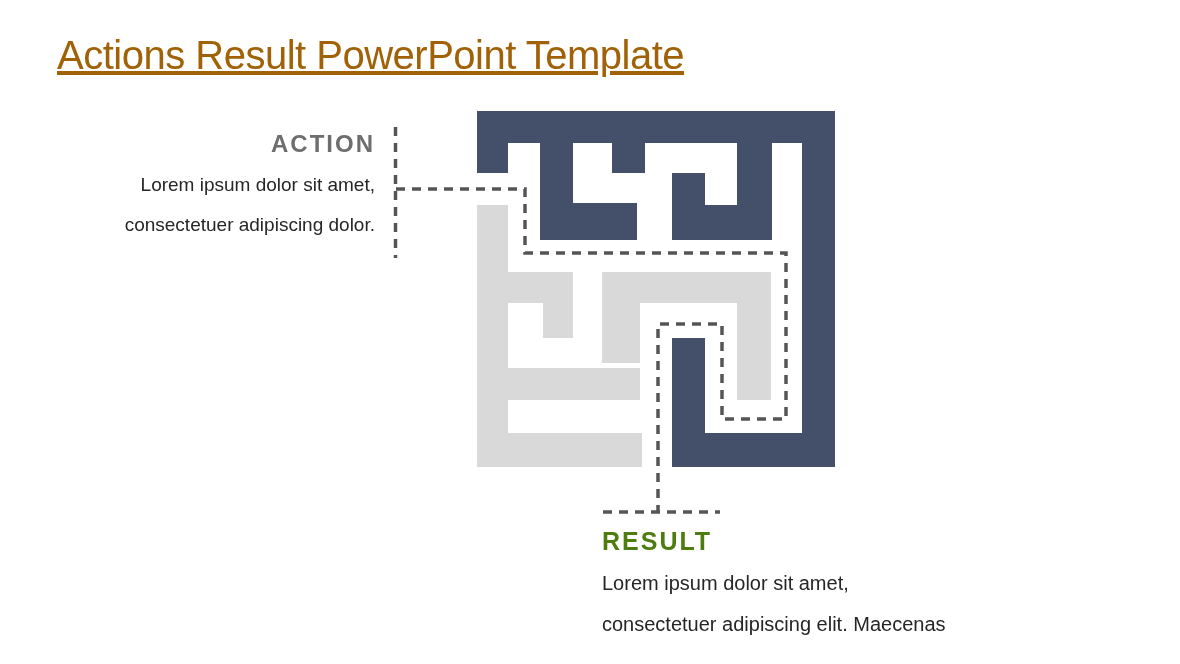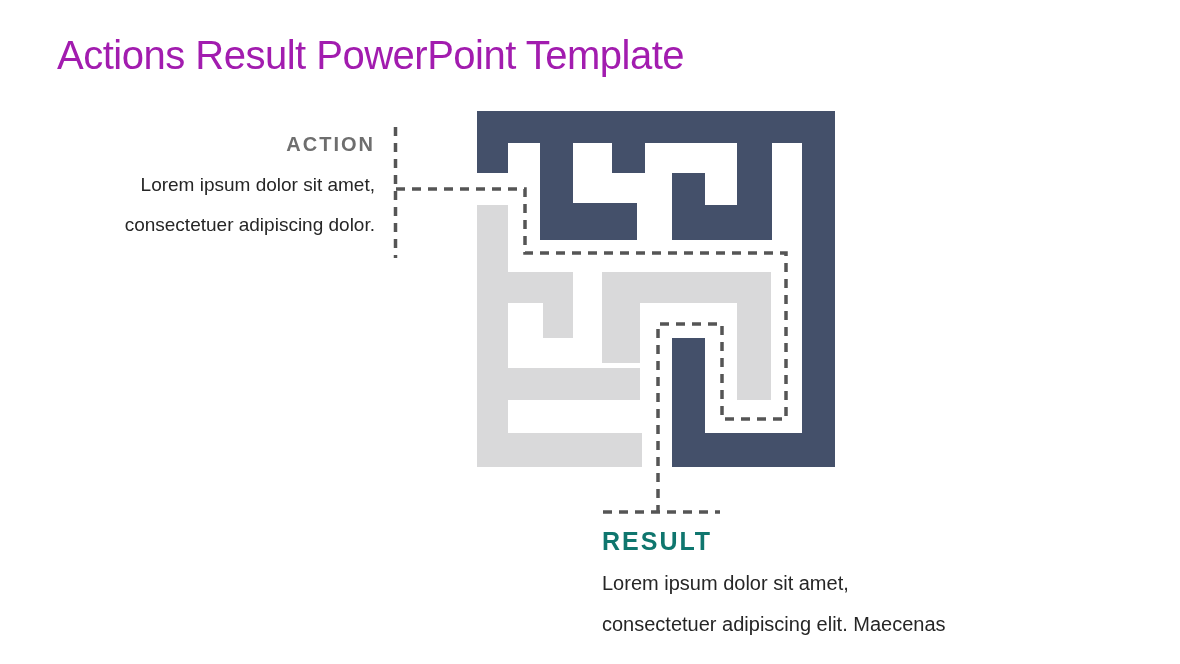--- a/index.html
+++ b/index.html
@@ -27,35 +27,35 @@
     font-weight:700;
     letter-spacing:2px;
     line-height:26px;
   }
   .callout-lines{line-height:23.5px;}
   .lorem-line{white-space:nowrap;margin-top:16px;}
   .action-callout{
     right:805px;top:131px;
     text-align:right;
   }
-  .action-callout .callout-label{font-size:20px;margin-bottom:7px;}
+  .action-callout .callout-label{font-size:24px;margin-bottom:7px;}
   .action-callout .callout-lines{font-size:19px;}
   .result-callout{
     left:602px;top:527px;
     text-align:left;
   }
   .result-callout .callout-label{font-size:25px;line-height:28px;margin-bottom:5px;}
   .result-callout .callout-lines{font-size:20px;line-height:25.2px;}
 </style>
 </head>
 <body>
 
 <div class="slide" style="background: rgb(255, 255, 255);">
 
-  <h1 class="slide-title" style="color: #a21caf;">Actions Result PowerPoint Template</h1>
+  <h1 class="slide-title" style="color: #a16207; text-decoration: underline;">Actions Result PowerPoint Template</h1>
 
   <svg class="maze-svg" id="maze-svg" viewBox="0 0 1180 664">
       <rect x="477" y="111" width="358" height="32" fill="#44506a"></rect>
       <rect x="477" y="143" width="31" height="30" fill="#44506a"></rect>
       <rect x="540" y="143" width="33" height="97" fill="#44506a"></rect>
       <rect x="540" y="203" width="97" height="37" fill="#44506a"></rect>
       <rect x="612" y="143" width="33" height="30" fill="#44506a"></rect>
       <rect x="737" y="143" width="35" height="97" fill="#44506a"></rect>
       <rect x="672" y="205" width="100" height="35" fill="#44506a"></rect>
       <rect x="672" y="173" width="33" height="67" fill="#44506a"></rect>
@@ -77,20 +77,20 @@
 
   <div class="callout action-callout">
     <div class="callout-label" style="color: rgb(110, 110, 110);">ACTION</div>
     <div class="callout-lines" id="action-lines" style="color: rgb(38, 38, 38);">
         <div class="lorem-line">Lorem ipsum dolor sit amet,</div>
         <div class="lorem-line">consectetuer adipiscing dolor.</div>
       </div>
   </div>
 
   <div class="callout result-callout">
-    <div class="callout-label" style="color: #0f766e;">RESULT</div>
+    <div class="callout-label" style="color: #4d7c0f;">RESULT</div>
     <div class="callout-lines" id="result-lines" style="color: rgb(38, 38, 38);">
         <div class="lorem-line">Lorem ipsum dolor sit amet,</div>
         <div class="lorem-line">consectetuer adipiscing elit. Maecenas</div>
       </div>
   </div>
 
 </div>
 
 </body></html>

